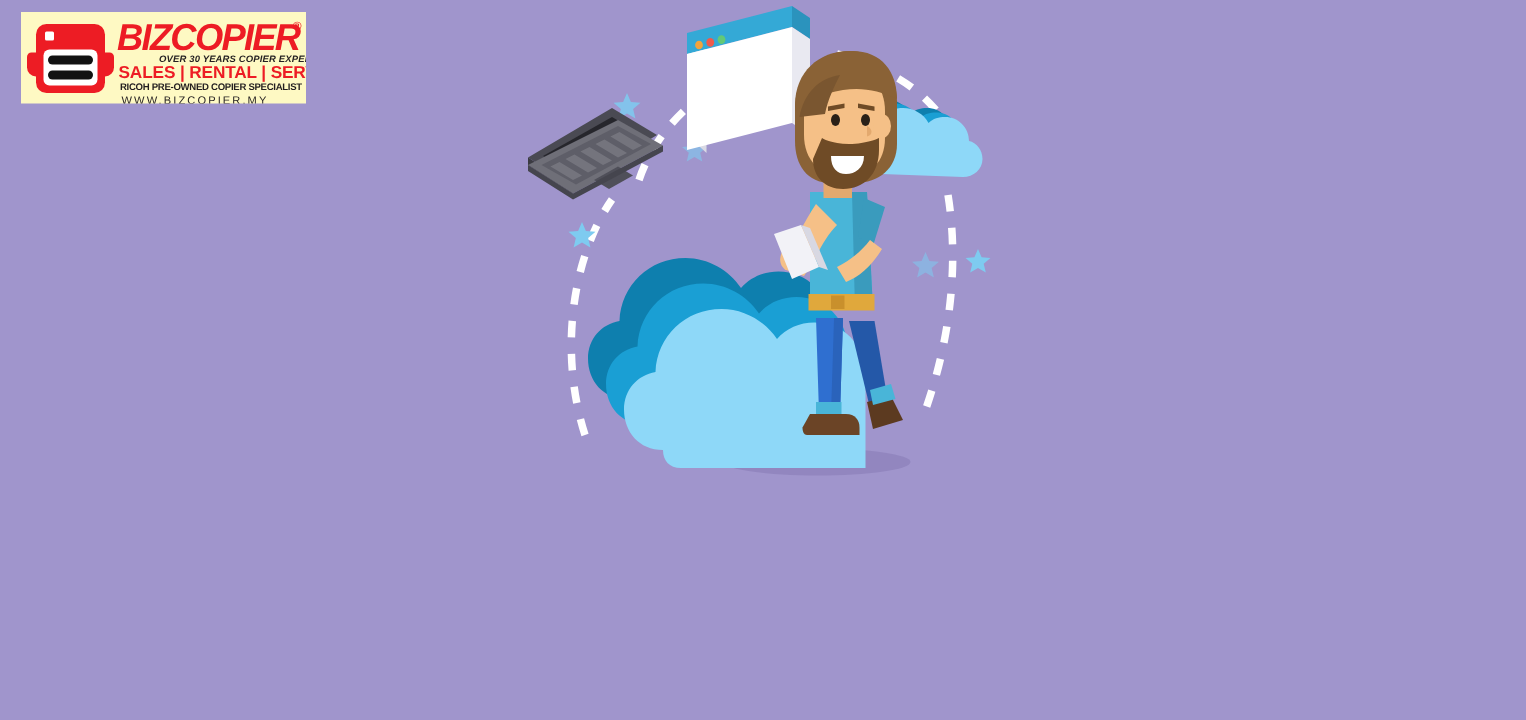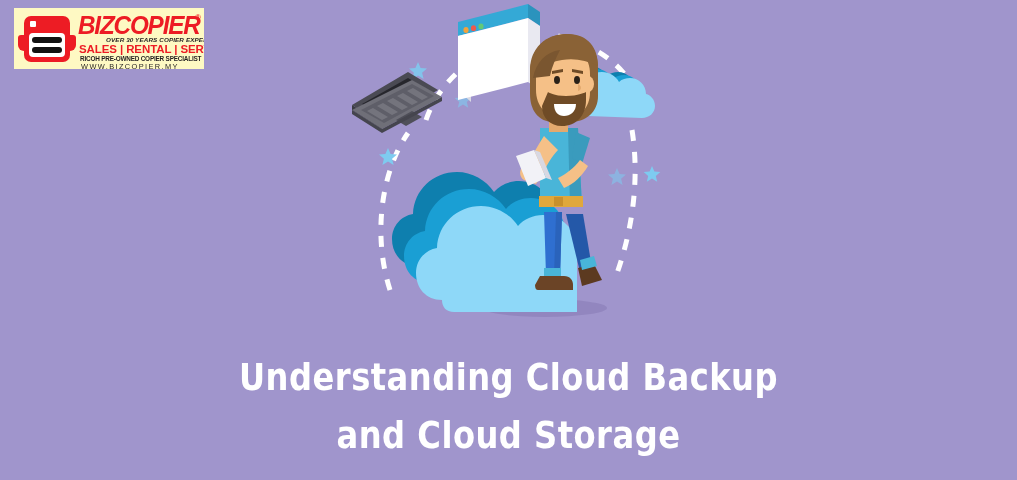--- a/index.html
+++ b/index.html
@@ -388,18 +388,14 @@
 
         <g>
           <path d="M 186 156 L 204 150 L 216 178 L 198 186 Z" fill="#f2f2f7"></path>
           <path d="M 204 150 L 210 152 L 222 180 L 216 178 Z" fill="#d8d8e2"></path>
         </g>
       </g>
 
     </svg>
   </div>
 
-  <div id="title-block">
-    <div class="title-line">Understanding Cloud Backup</div>
-    <div class="title-line">and Cloud Storage</div>
-  </div>
 
 </div>
 
 </body></html>

